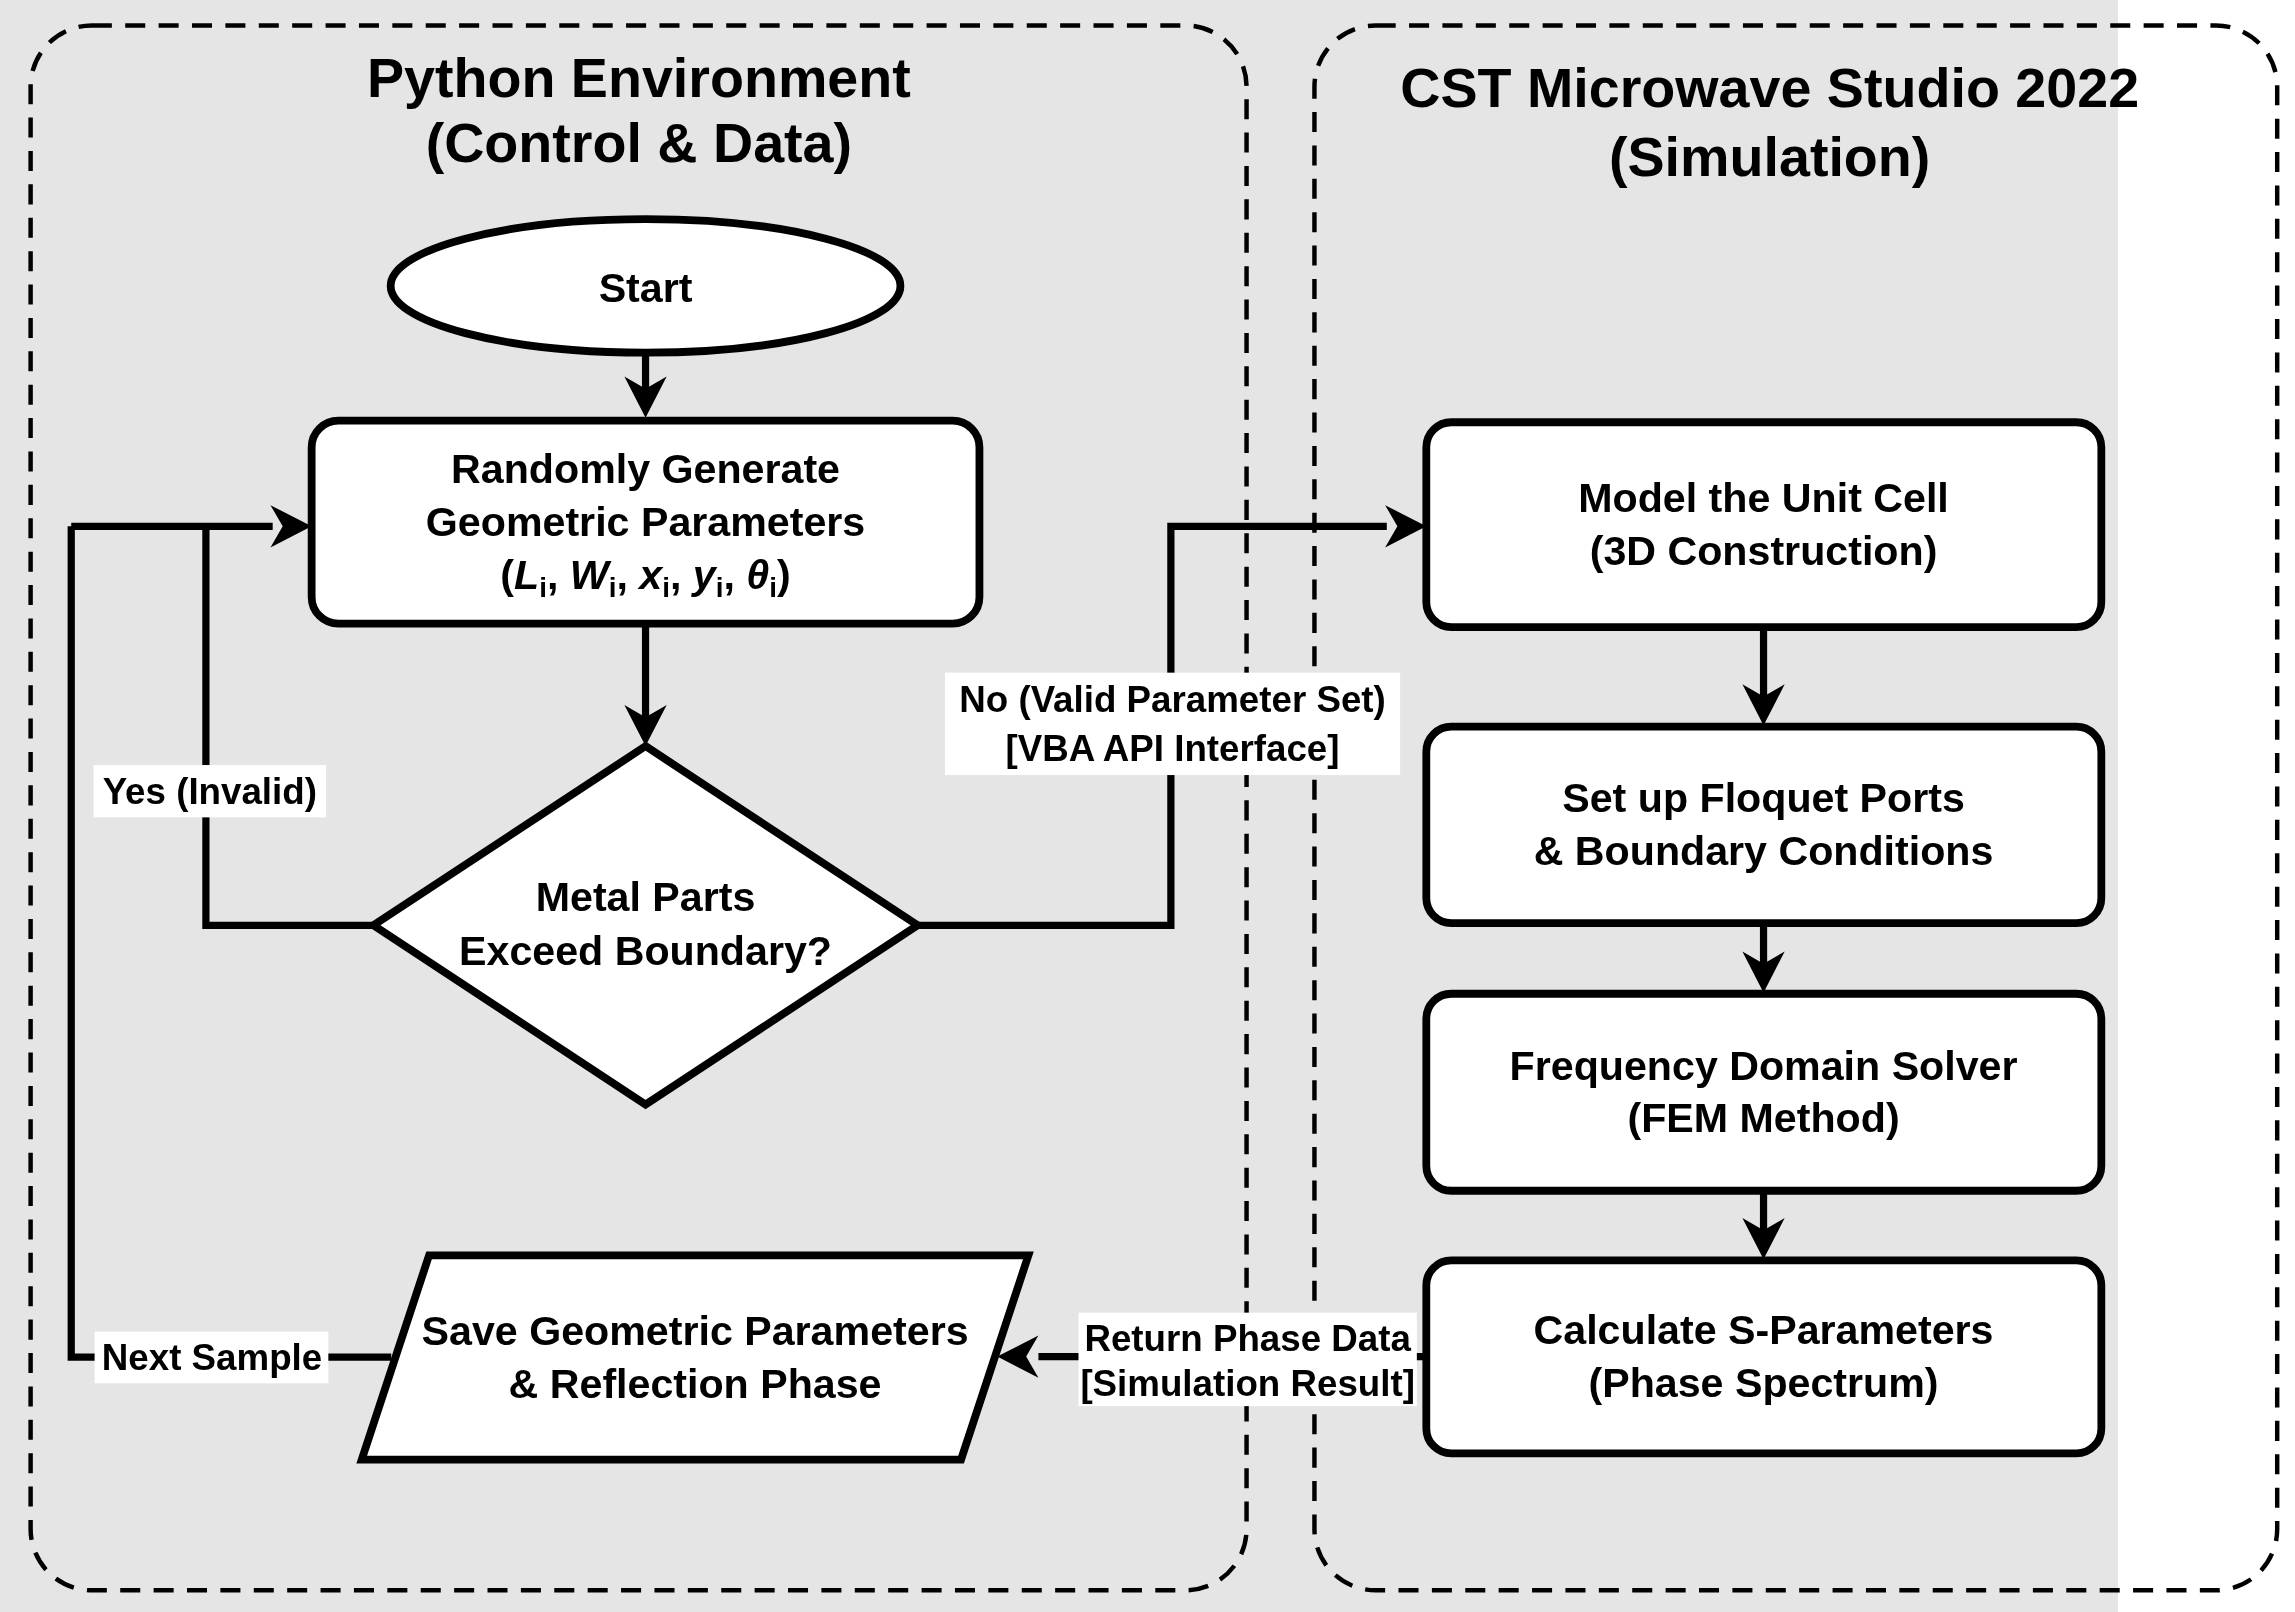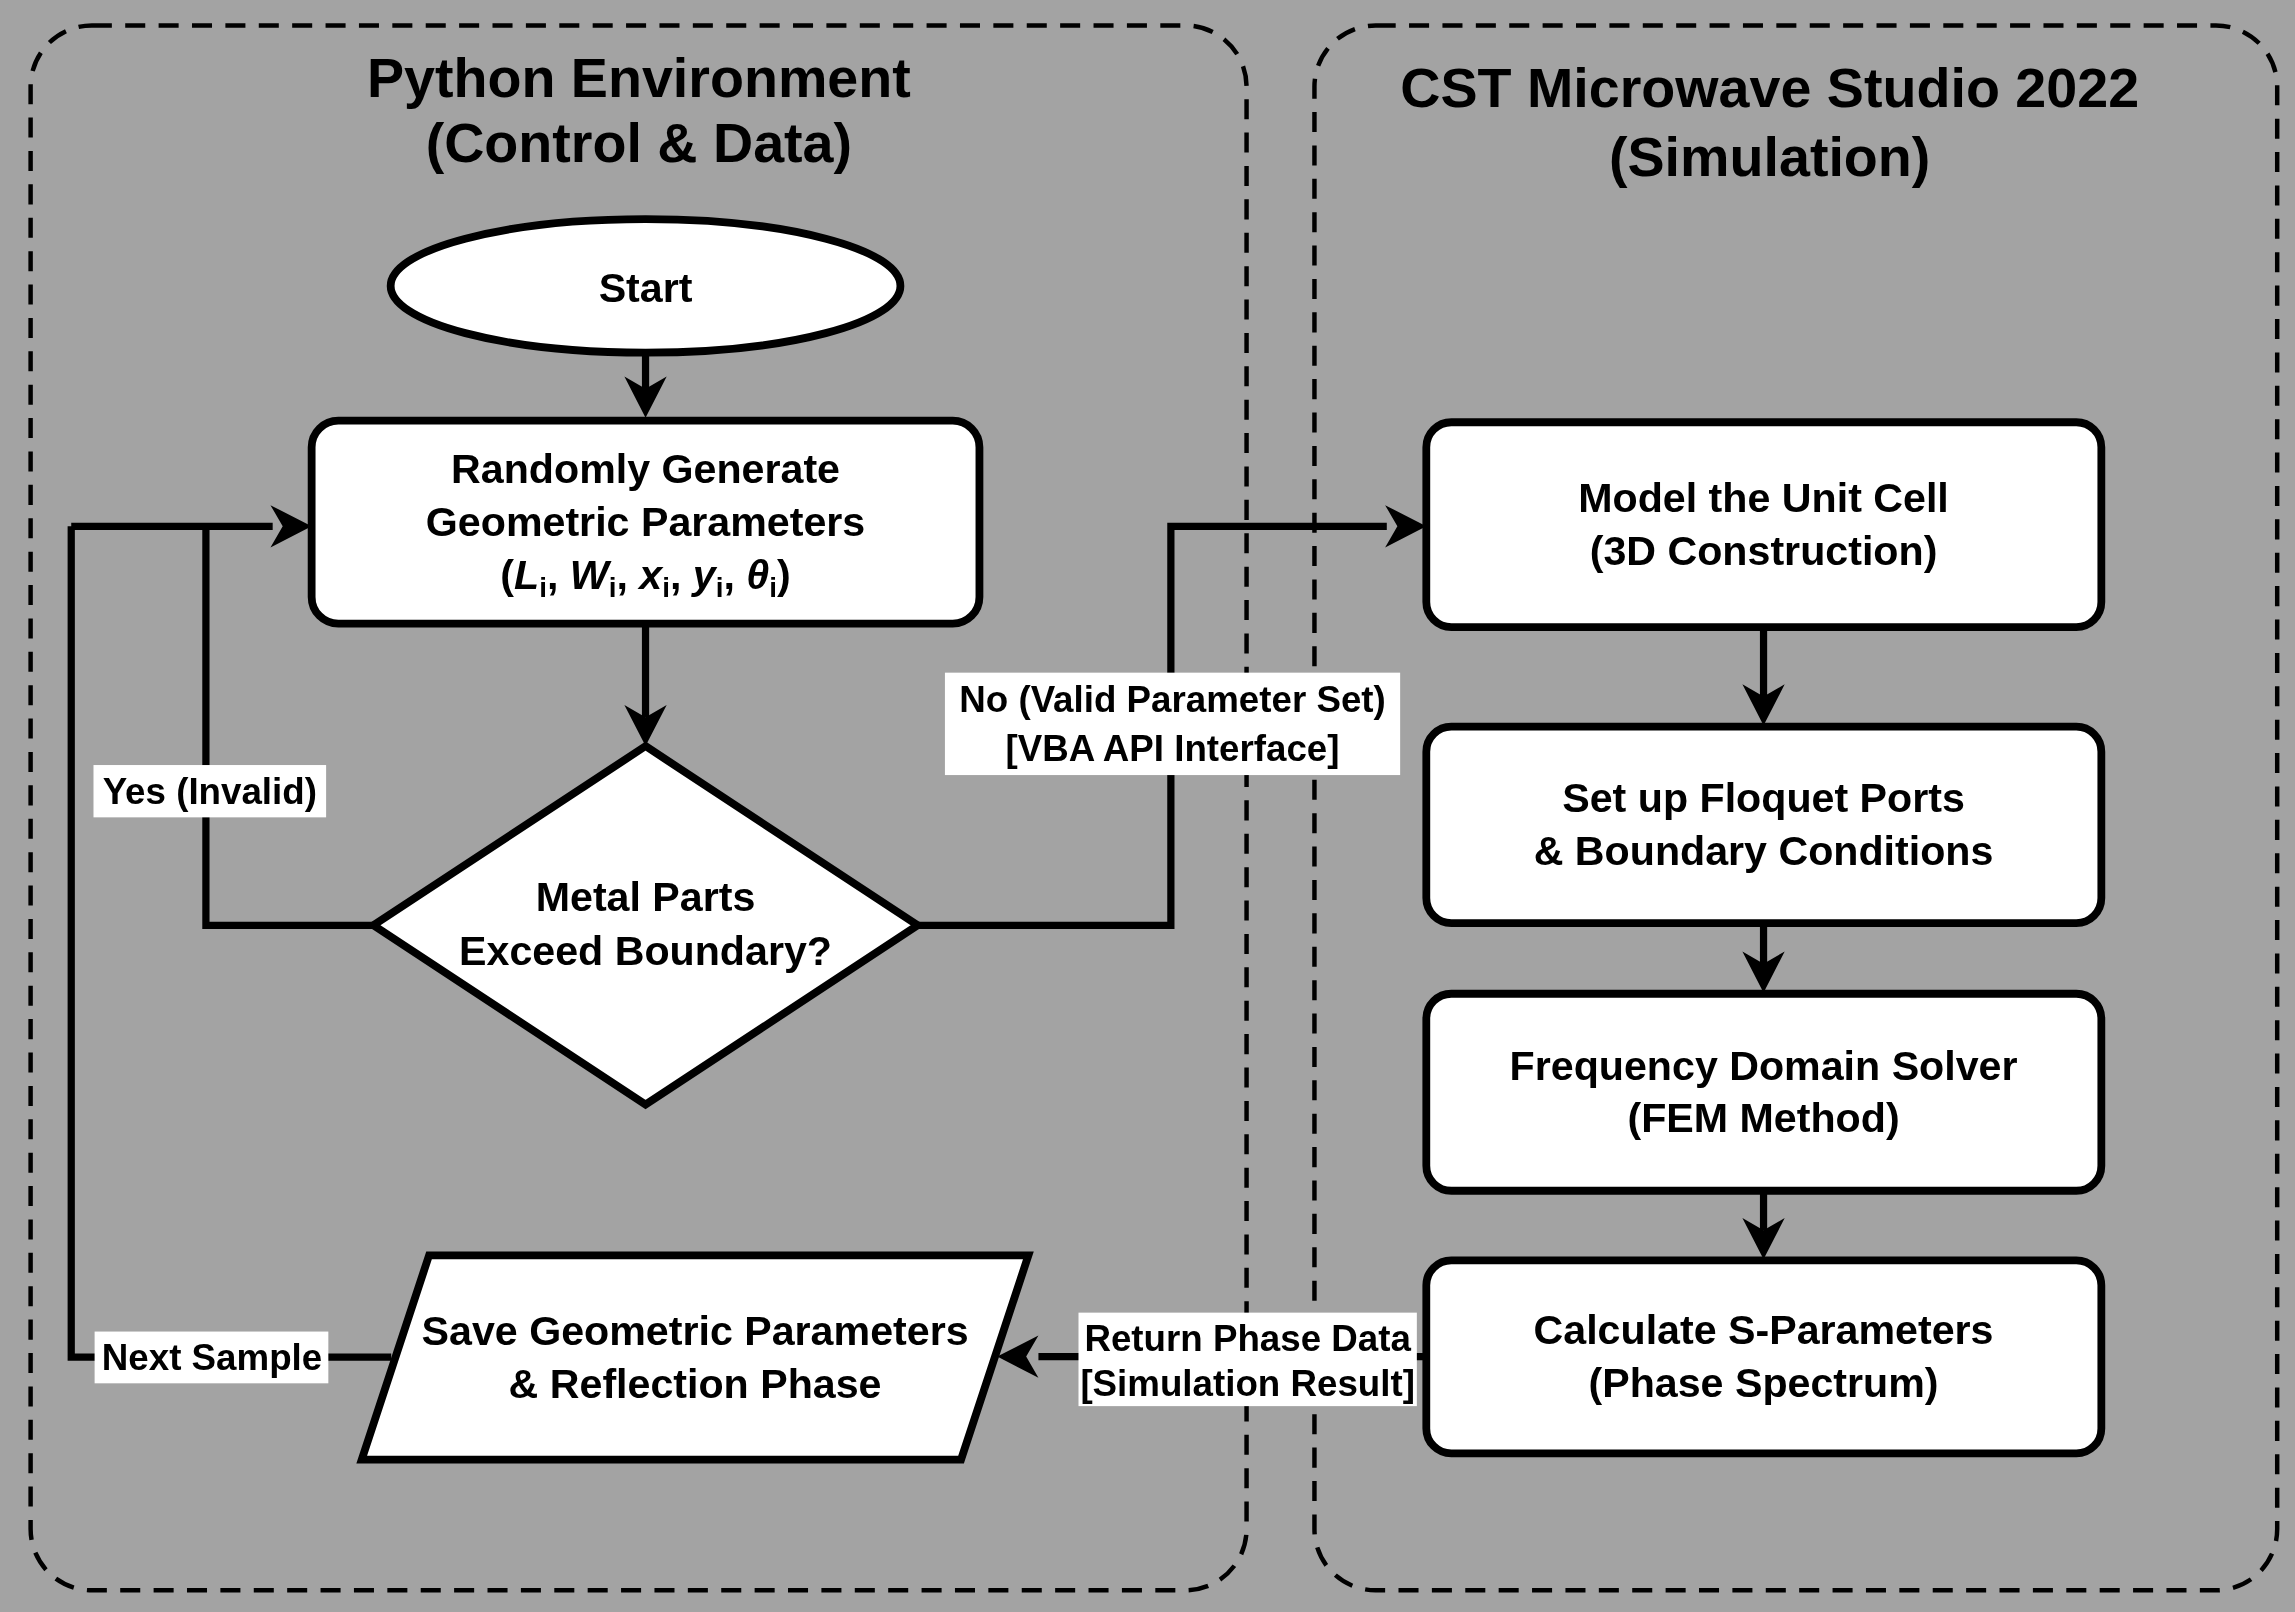--- a/index.html
+++ b/index.html
@@ -1,16 +1,16 @@
 <!DOCTYPE html>
 <html style="font-size:9px"><head>
 <meta charset="utf-8">
 <style>
   html,body{margin:0;padding:0;background:#ffffff;}
-  .page{position:relative;width:2295px;height:1613px;background:#a3a3a3;}
+  .page{position:relative;width:2118px;height:1613px;background:#e5e5e5;}
   svg{display:block;}
   .container{fill:none;stroke:#000;stroke-width:8;stroke-dasharray:36 24;}
   .flow{fill:none;stroke:#000;stroke-width:13;}
   .shape{fill:#fff;stroke:#000;stroke-width:14;}
   .head{fill:#000;stroke:none;}
   .lblbg{fill:#fff;stroke:none;}
   text{font-family:"Liberation Sans","DejaVu Sans",sans-serif;
        font-weight:bold;fill:#000;text-anchor:middle;dominant-baseline:central;}
   .t-title{font-size:100px;}
   .t-node{font-size:74px;}

